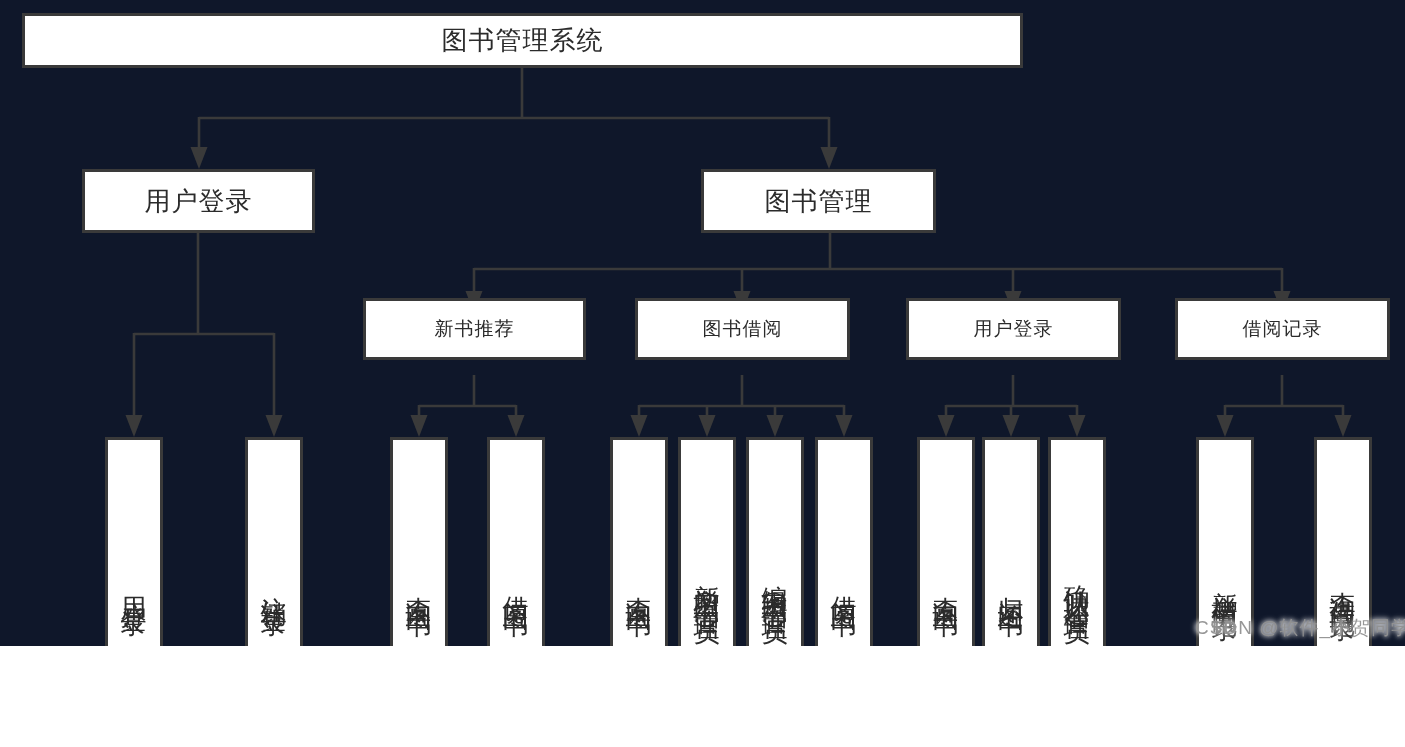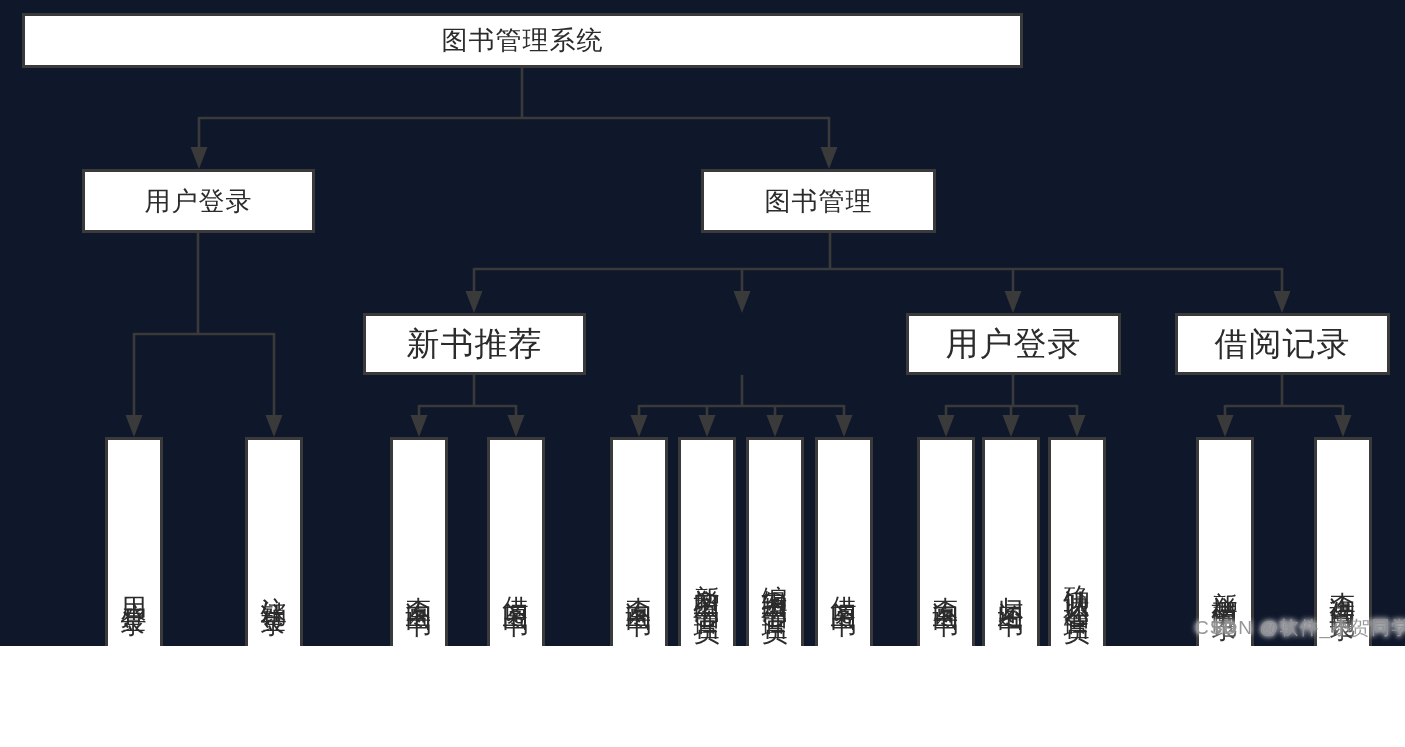--- a/index.html
+++ b/index.html
@@ -25,21 +25,21 @@
     background: #ffffff;
     display: flex;
     align-items: center;
     justify-content: center;
     font-size: 26px;
     letter-spacing: 1px;
     color: #2b2b2b;
   }
   .node.root    { left: 22px;  top: 13px;  width: 1001px; height: 55px; }
   .node.lvl2    { top: 169px;  height: 64px; }
-  .node.lvl3    { top: 313px;  height: 62px; font-size: 33px; }
+  .node.lvl3    { top: 298px;  height: 62px; font-size: 19px; }
   .node.leaf    { top: 437px;  height: 298px; width: 58px; }
   .leaf .vtext {
     writing-mode: vertical-rl;
     text-orientation: mixed;
     font-size: 26px;
     letter-spacing: 5px;
     line-height: 1;
   }
   .watermark {
     position: absolute;
@@ -104,20 +104,23 @@
   <div class="node lvl2" style="left:82px; width:233px;">
     <span>用户登录</span>
   </div>
   <div class="node lvl2" style="left:701px; width:235px;">
     <span>图书管理</span>
   </div>
 
   <div class="node lvl3" style="left:363px; width:223px;">
     <span>新书推荐</span>
   </div>
+  <div class="node lvl3" style="left:635px; width:215px;">
+    <span>图书借阅</span>
+  </div>
   <div class="node lvl3" style="left:906px; width:215px;">
     <span>用户登录</span>
   </div>
   <div class="node lvl3" style="left:1175px; width:215px;text-align:center;">
     <span>借阅记录</span>
   </div>
 
   <div class="node leaf" style="left:105px;">
     <span class="vtext">用户登录</span>
   </div>

